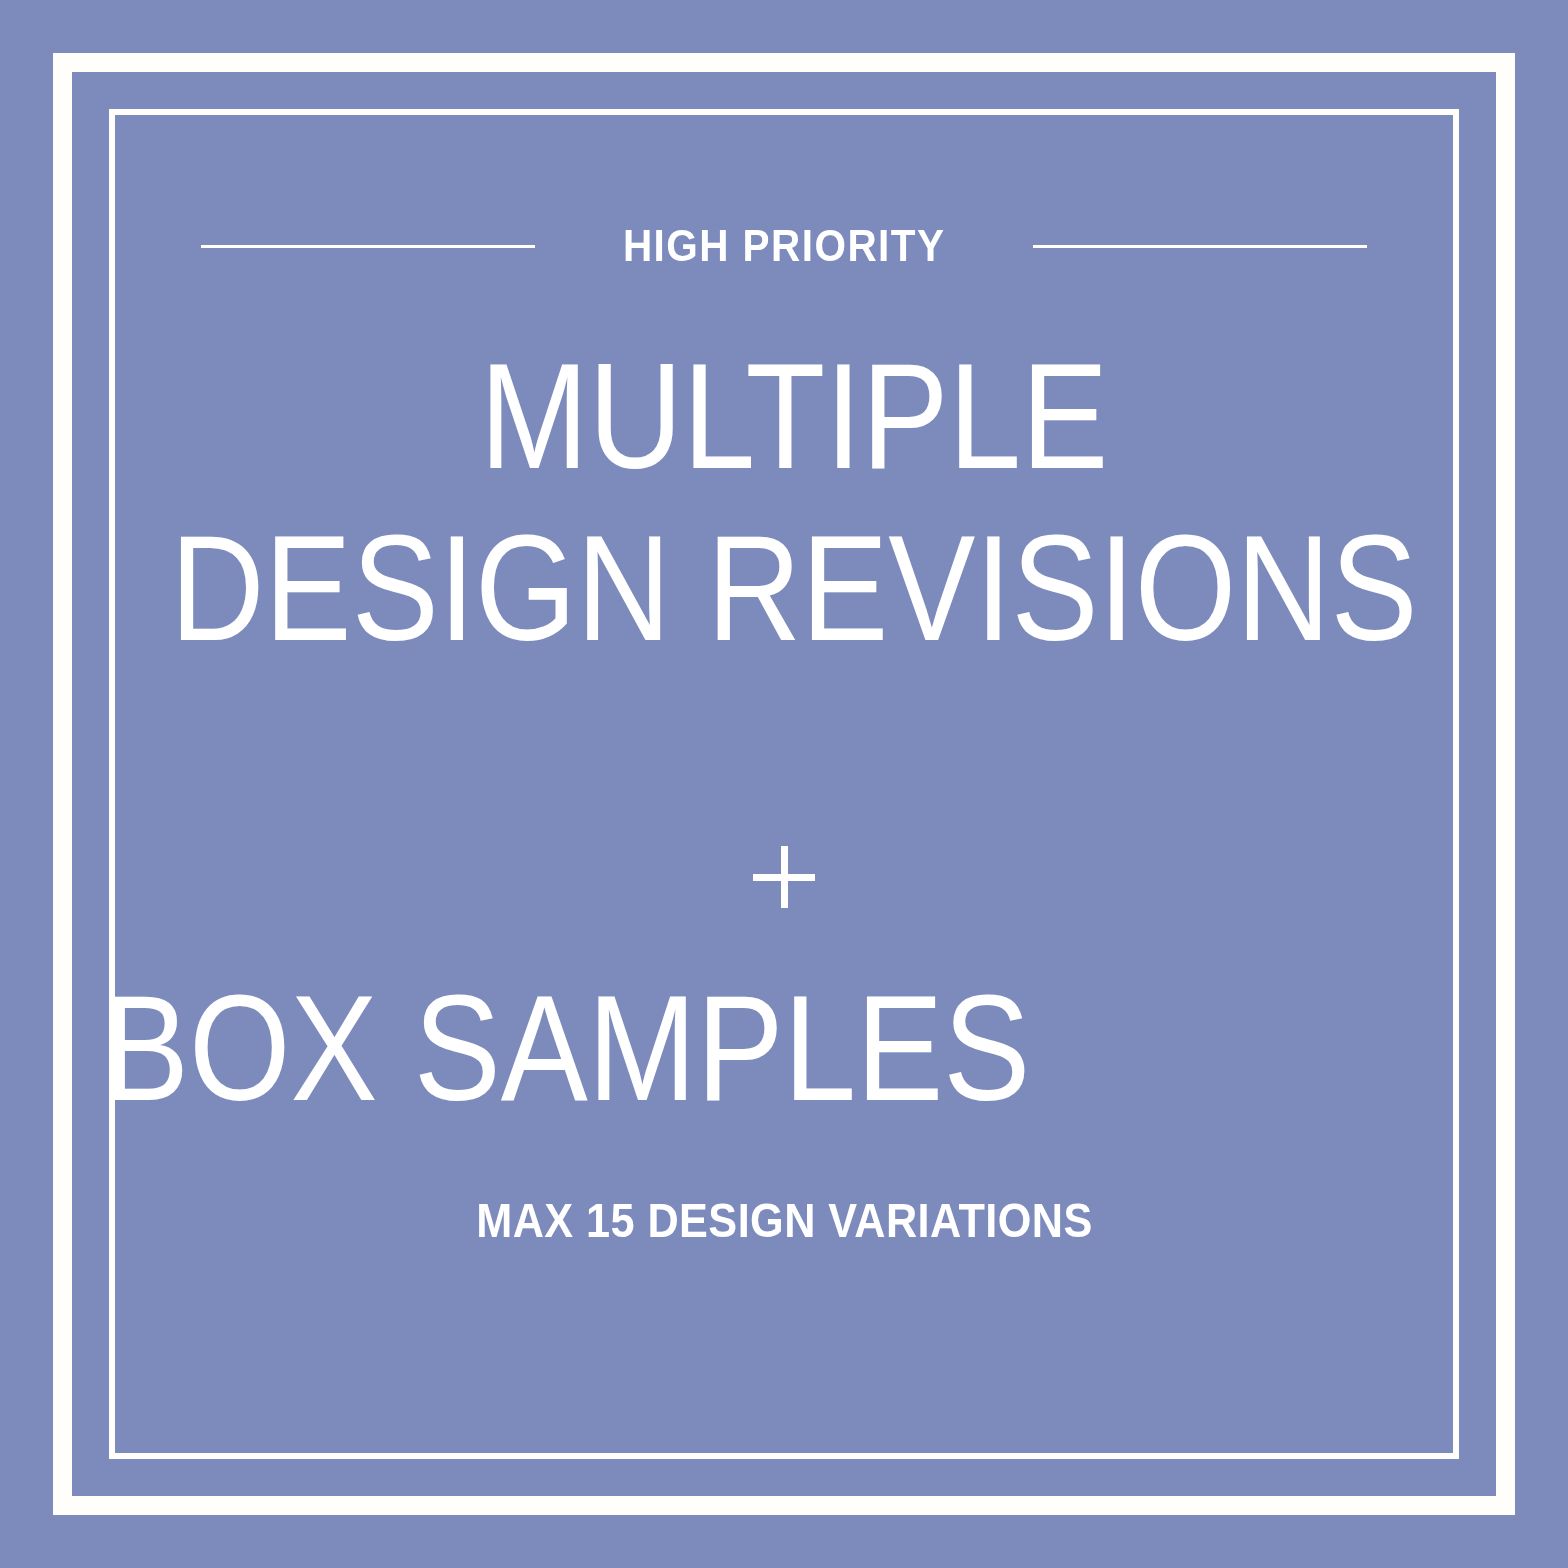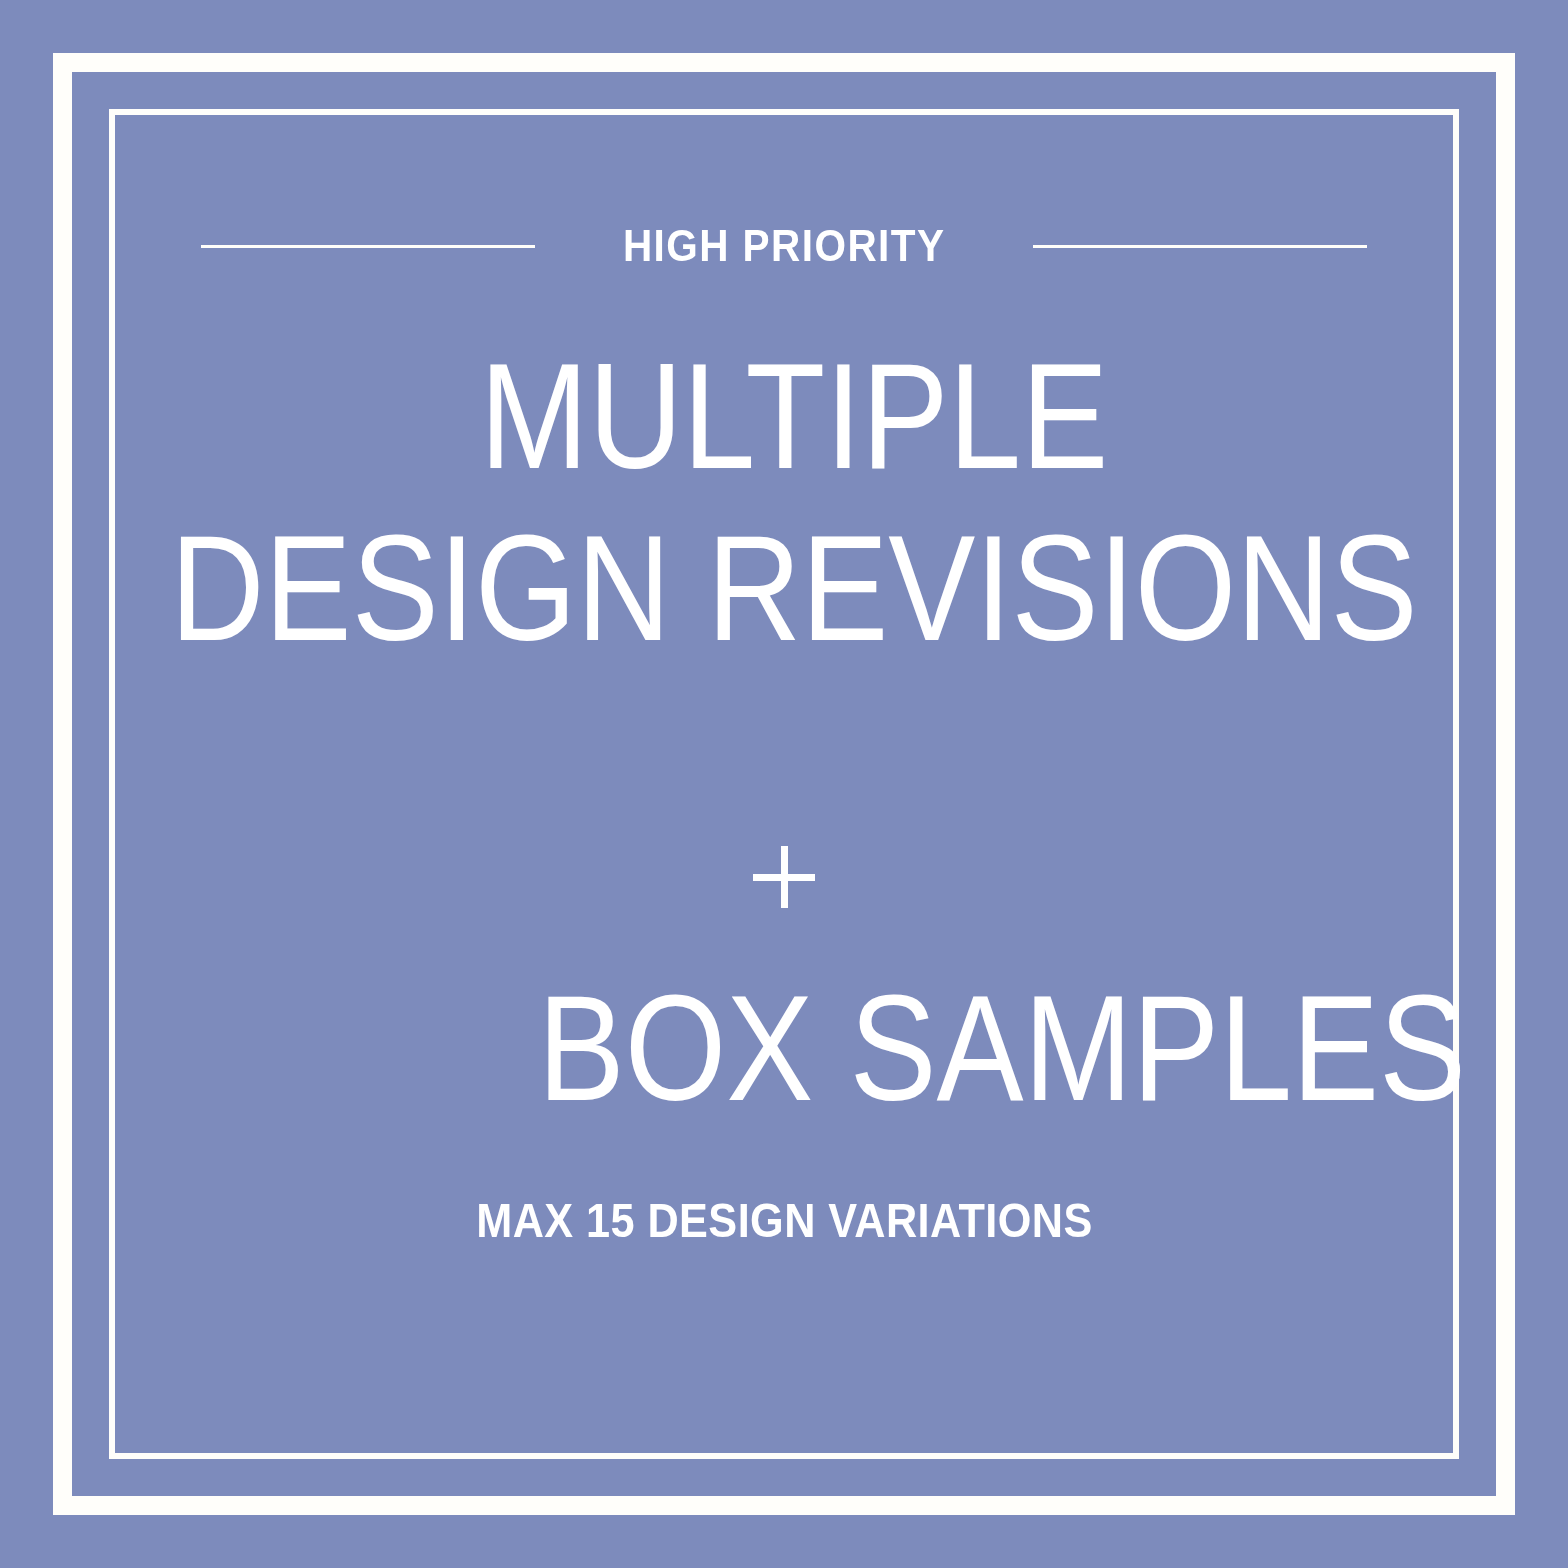--- a/index.html
+++ b/index.html
@@ -142,21 +142,21 @@
     width: 62px;
     margin-top: -3.5px;
   }
 
   
   .headline2 {
     position: absolute;
     left: 0;
     right: 0;
     top: 962px;
-    text-align: right;
+    text-align: left;
     color: #ffffff;
     font-family: "Liberation Sans", sans-serif;
     font-weight: 300;
     font-size: 150px;
     line-height: 172px;
     white-space: nowrap;
   }
   .headline2 .line {
     display: block;
     transform: scaleX(0.87);

